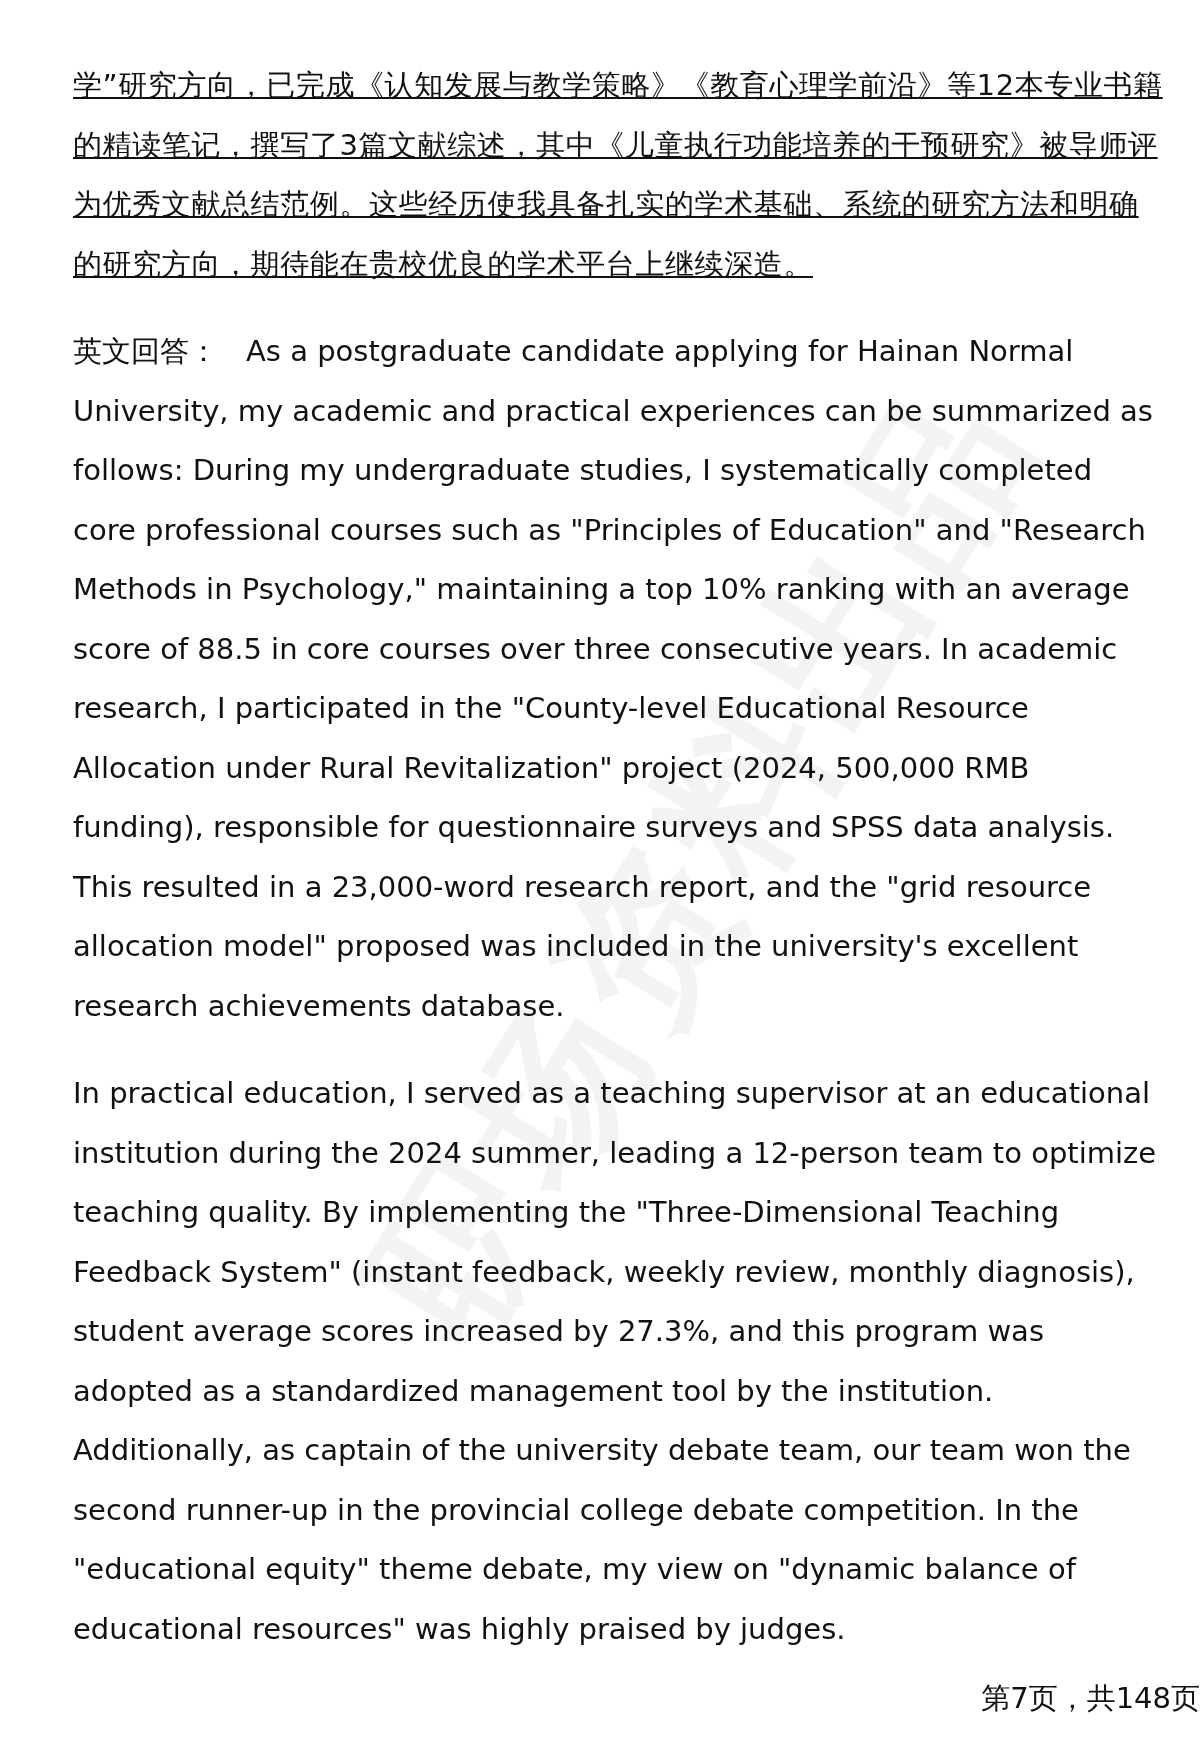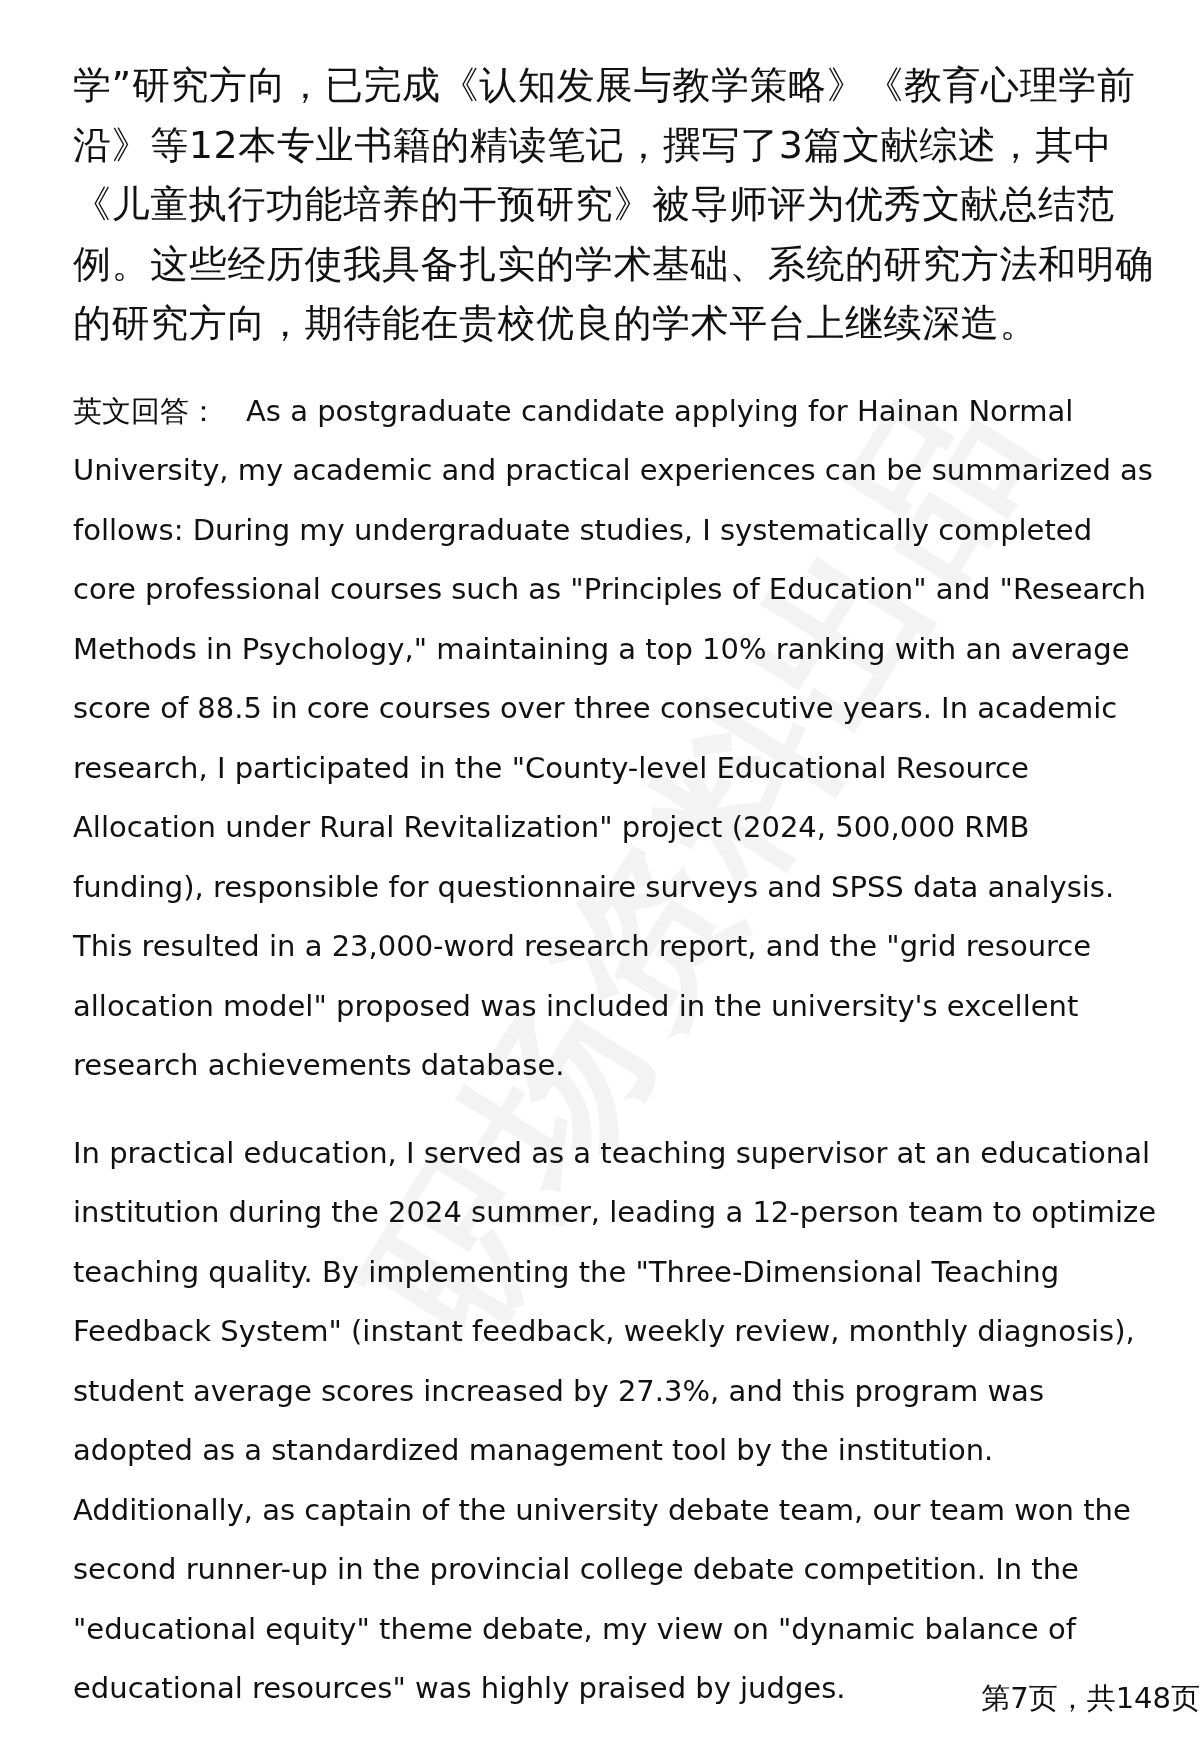--- a/index.html
+++ b/index.html
@@ -45,22 +45,23 @@
       width: 1090px;
     }
     .para {
       margin: 0;
       font-size: 29px;
       line-height: 59.5px;
       word-break: normal;
       overflow-wrap: break-word;
     }
     .para.zh {
-      font-size: 38px;
+      font-size: 29px;
       letter-spacing: 0.6px;
+      text-decoration: underline;
     }
     .para + .para {
       margin-top: 28px;
     }
     .label {
       margin-right: 28px;
     }
     .footer {
       position: absolute;
       left: 0;

